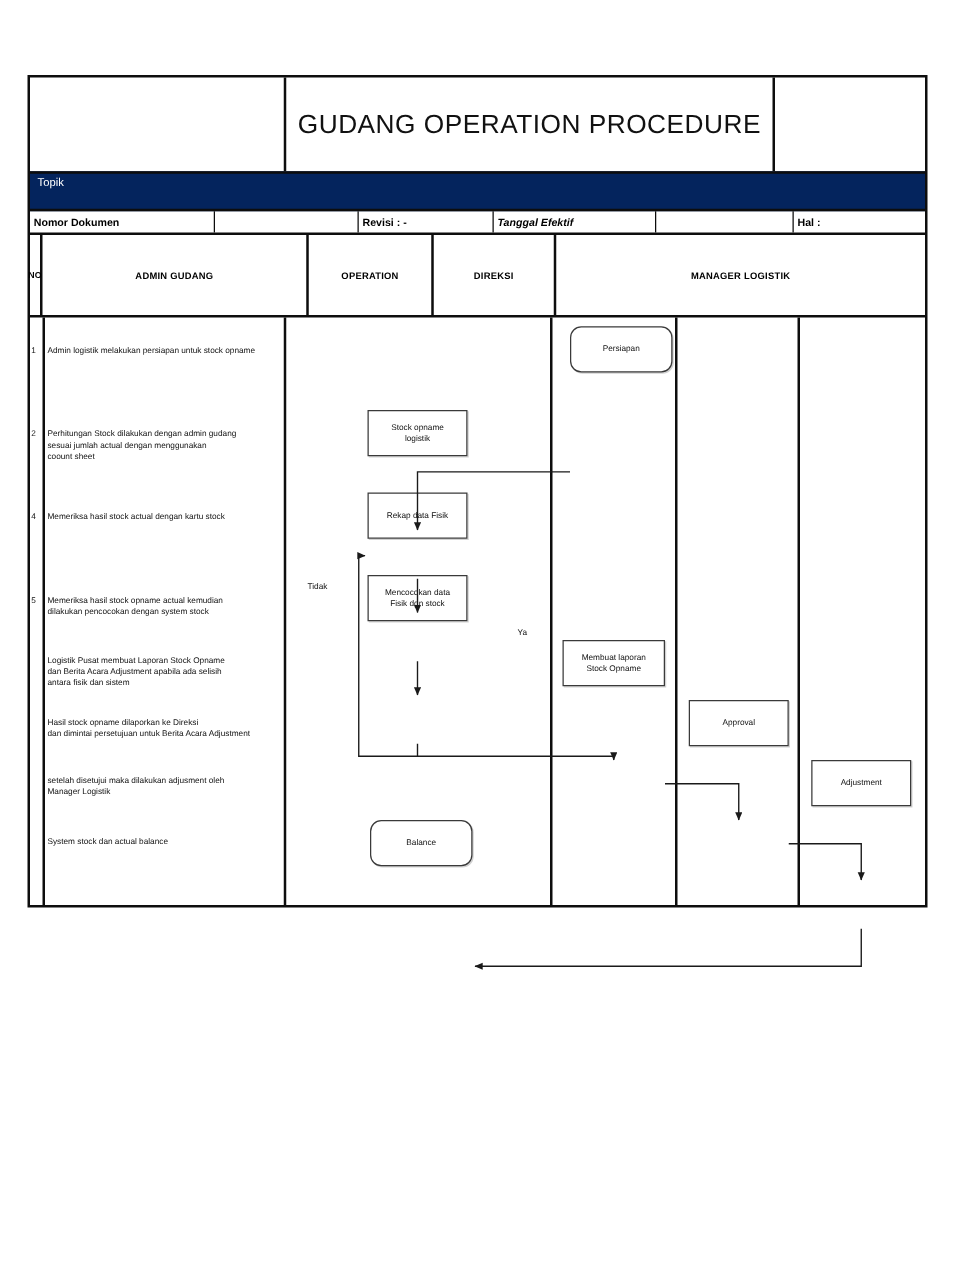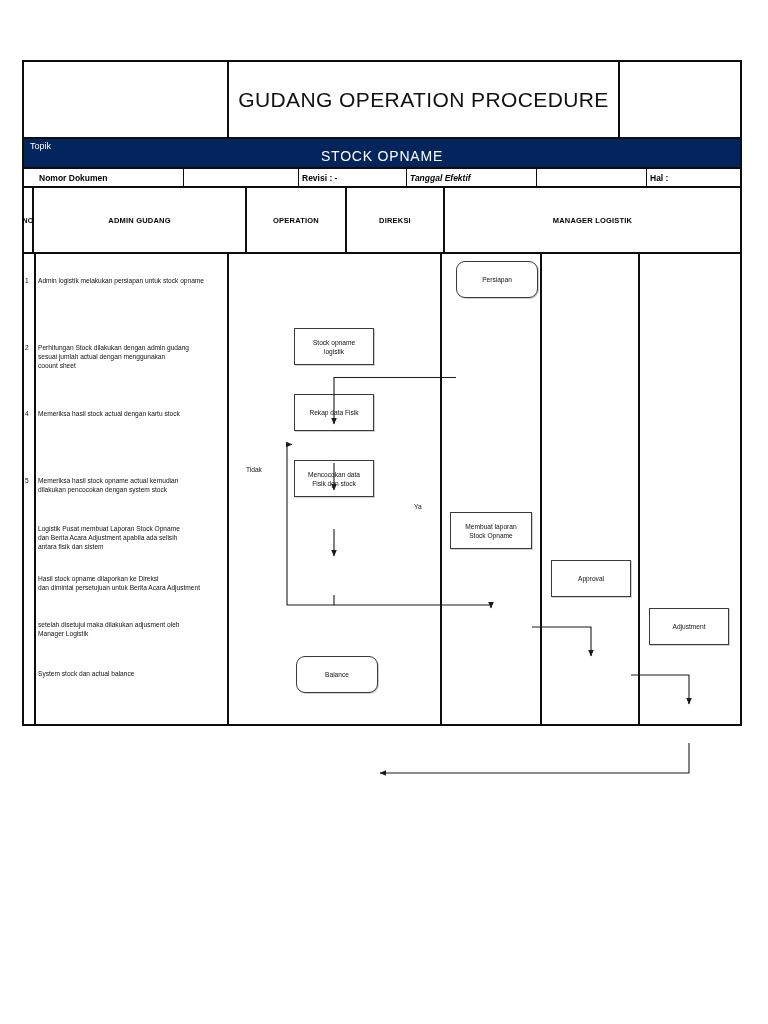--- a/index.html
+++ b/index.html
@@ -221,25 +221,24 @@
     <div class="title-row">
       <div class="title-cell-left"></div>
       <div class="title-cell-main">
         <span>GUDANG OPERATION PROCEDURE</span>
       </div>
       <div class="title-cell-right"></div>
     </div>
 
     <div class="topik-row" style="background: rgb(4, 36, 93);">
       <div class="topik-label">Topik</div>
-      <div class="topik-value">STOCK OPNAME</div>
     </div>
 
     <div class="meta-row">
-      <div class="meta-cell" style="width:148px;margin-left:12px;">Nomor Dokumen</div>
+      <div class="meta-cell" style="width:148px;">Nomor Dokumen</div>
       <div class="meta-cell" style="width:115px;"></div>
       <div class="meta-cell" style="width:108px;">Revisi : -</div>
       <div class="meta-cell" style="width:130px;font-style:italic;">Tanggal Efektif</div>
       <div class="meta-cell" style="width:110px;"></div>
       <div class="meta-cell last" style="flex:1;">Hal :</div>
     </div>
 
     <div class="colhead-row">
       <div class="colhead no" style="width:10px;">NO</div>
       <div class="colhead" style="width:213px;">ADMIN GUDANG</div>

